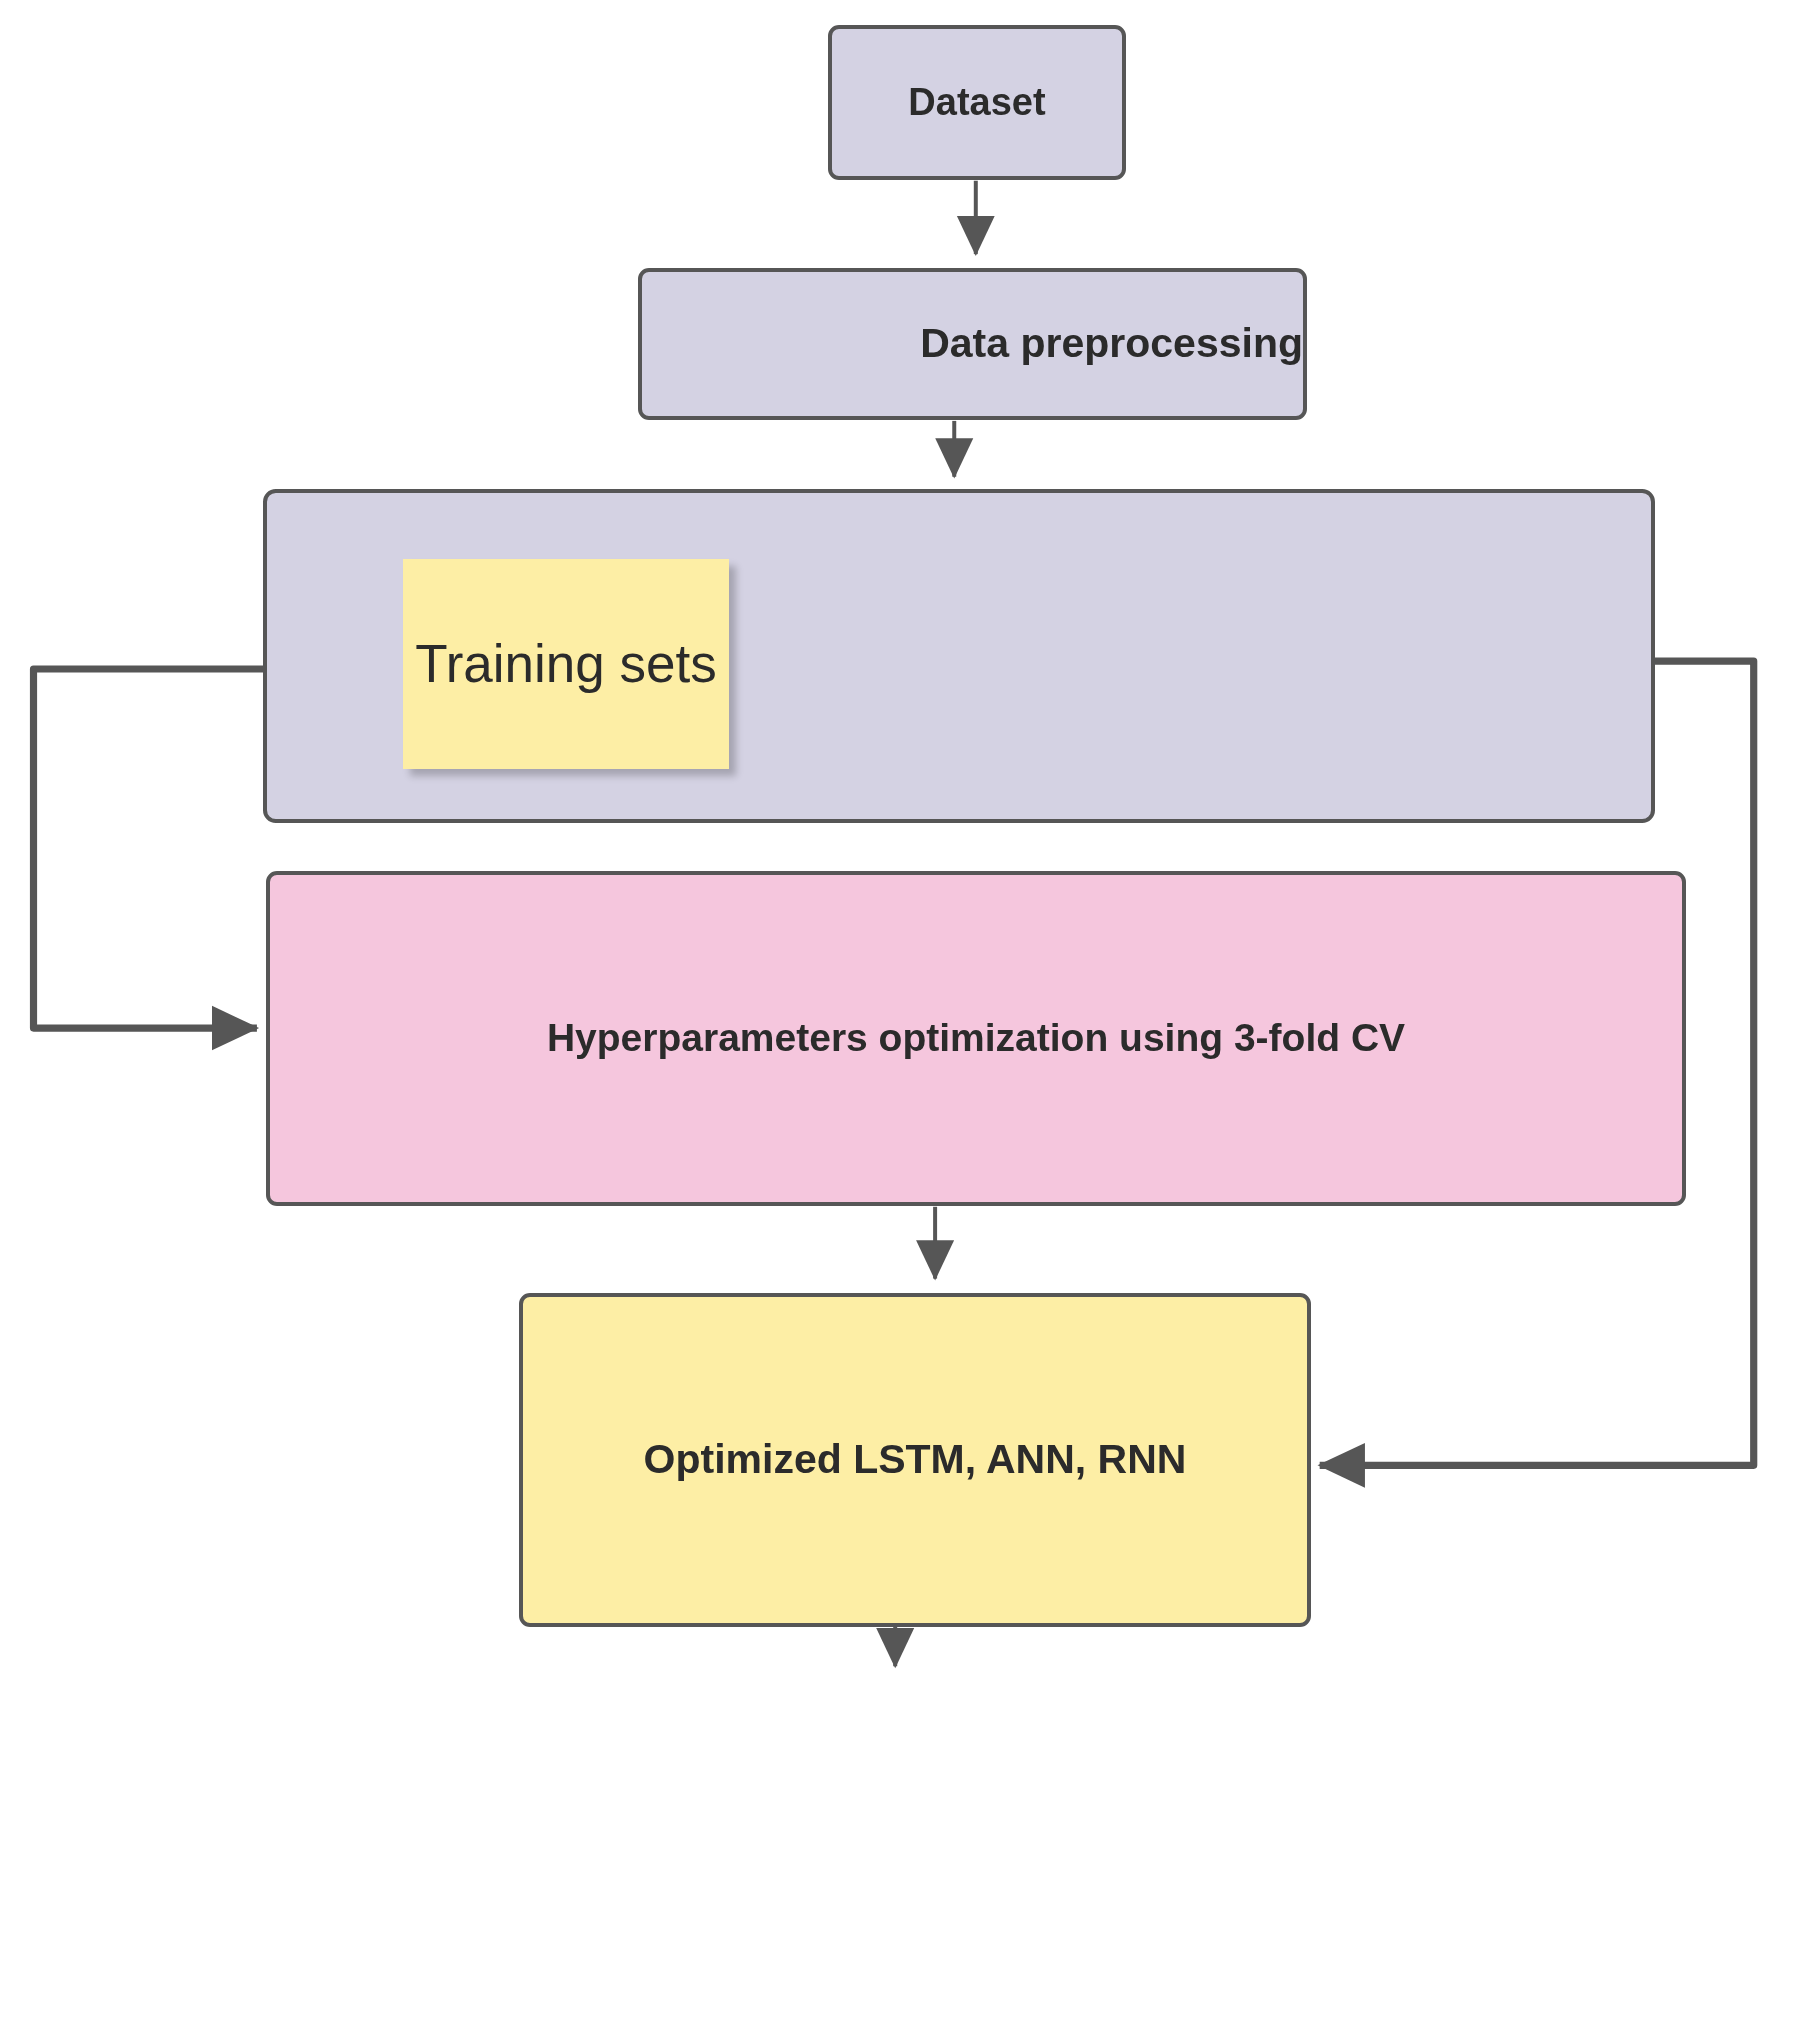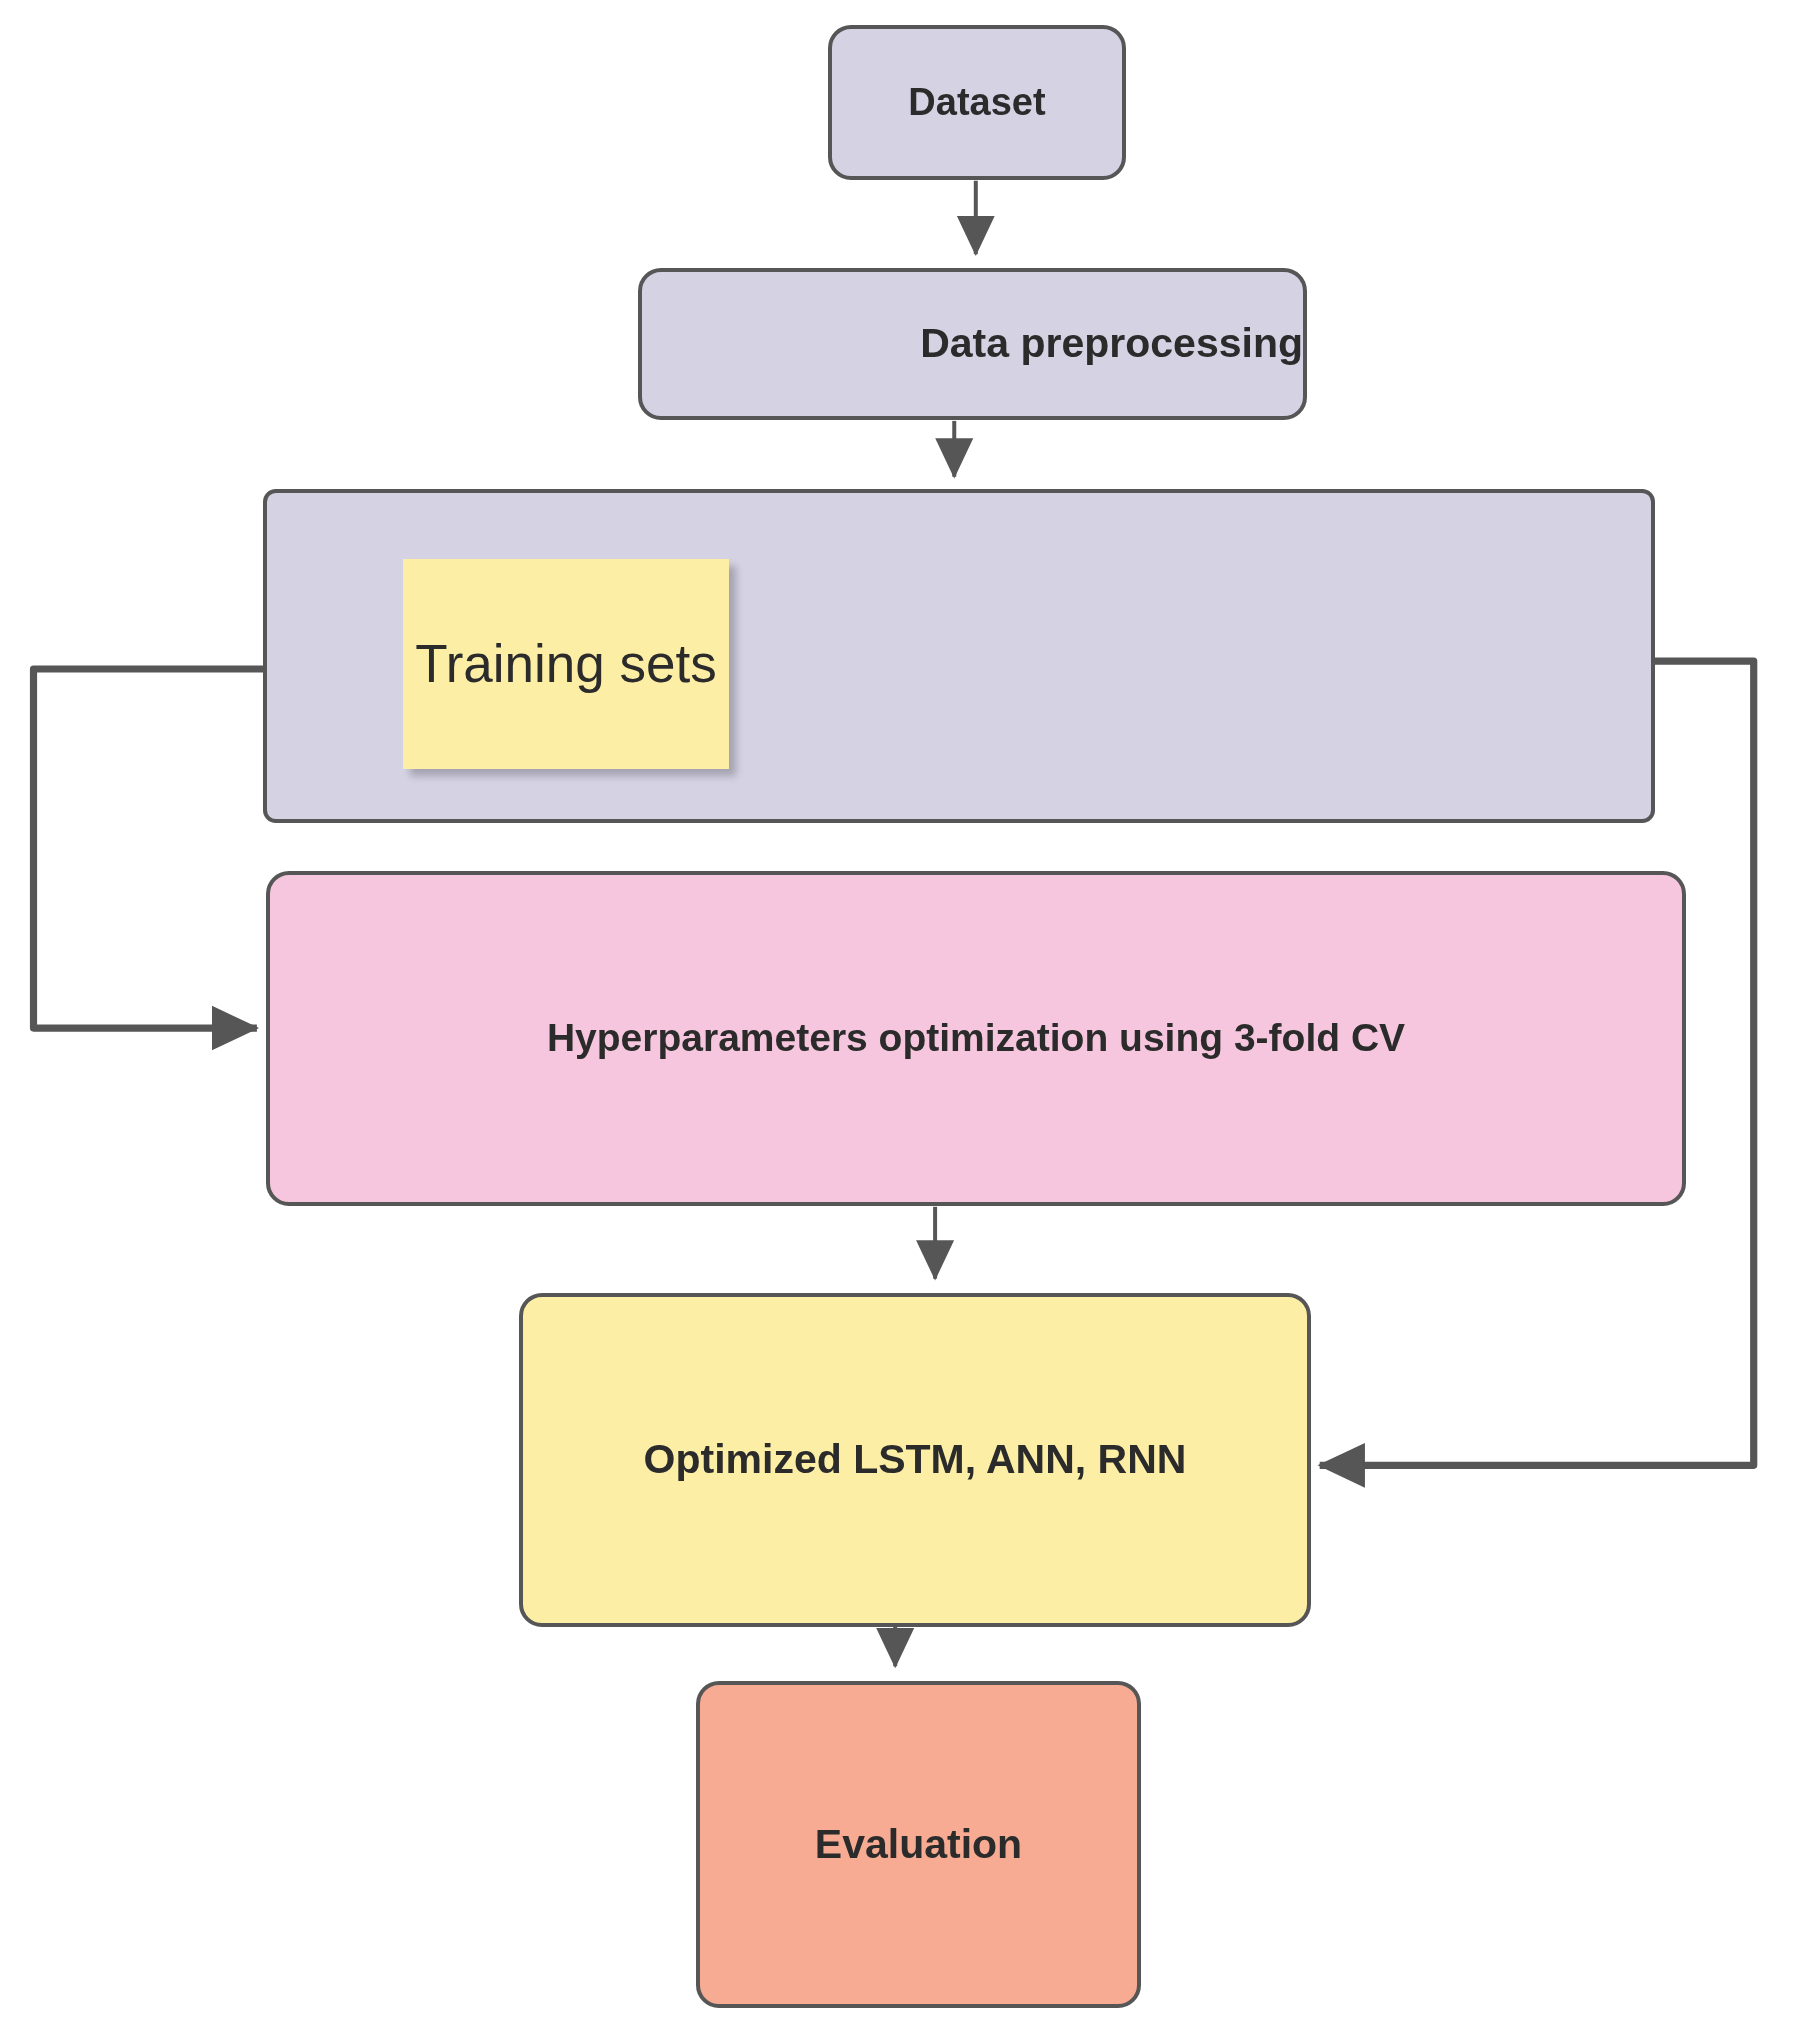--- a/index.html
+++ b/index.html
@@ -22,21 +22,21 @@
     left: 0;
     top: 0;
     width: 1796px;
     height: 2037px;
     pointer-events: none;
   }
   .node {
     position: absolute;
     box-sizing: border-box;
     border: 4px solid #565656;
-    border-radius: 23px;
+    border-radius: 11px;
     display: flex;
     align-items: center;
     justify-content: center;
     text-align: center;
     color: #2b2b2b;
     font-weight: bold;
     line-height: 1.15;
     z-index: 2;
   }
   .note {
@@ -156,18 +156,15 @@
 
 
   <div class="node" id="node-hyperparams">
     <span>Hyperparameters optimization using 3-fold CV</span>
   </div>
 
   <div class="node" id="node-optimized">
     <span>Optimized LSTM, ANN, RNN</span>
   </div>
 
-  <div class="node" id="node-evaluation">
-    <span>Evaluation</span>
-  </div>
 
 </div>
 
 
 </body></html>

